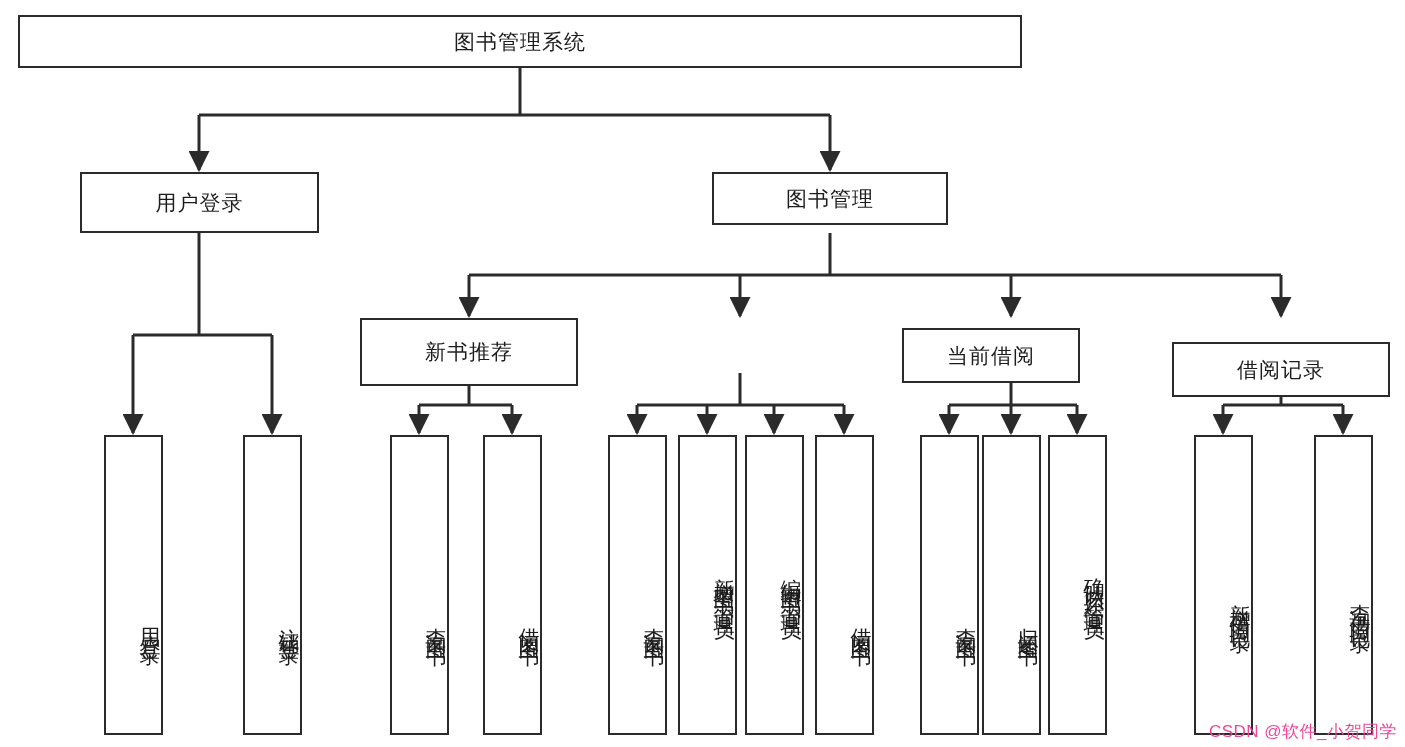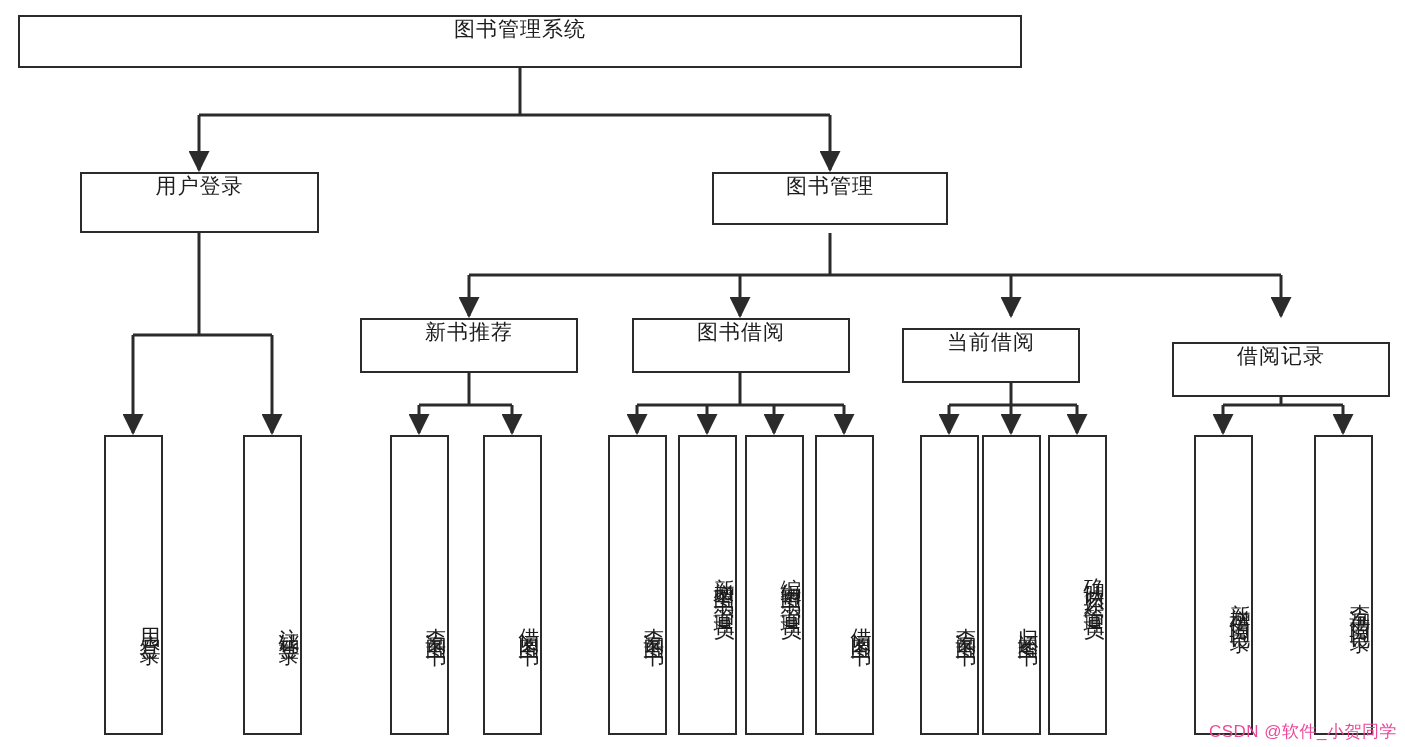--- a/index.html
+++ b/index.html
@@ -22,21 +22,21 @@
     width: 1405px;
     height: 747px;
     pointer-events: none;
   }
   .node {
     position: absolute;
     box-sizing: border-box;
     border: 2px solid #2b2b2b;
     background: #ffffff;
     display: flex;
-    align-items: flex-start;
+    align-items: center;
     justify-content: center;
     color: #1c1c1c;
   }
   .node.horiz {
     font-size: 21px;
     letter-spacing: 1px;
     line-height: 1.1;
   }
   .node.vert {
     writing-mode: vertical-rl;
@@ -127,25 +127,22 @@
     <span class="lbl">图书管理系统</span>
   </div>
 
   <div class="node horiz" style="left:80px; top:172px; width:239px; height:61px;">
     <span class="lbl">用户登录</span>
   </div>
   <div class="node horiz" style="left:712px; top:172px; width:236px; height:53px;">
     <span class="lbl">图书管理</span>
   </div>
 
-  <div class="node horiz" style="left:360px; top:318px; width:218px; height:55px;">
+  <div class="node horiz" style="left:360px; top:318px; width:218px; height:68px;">
     <span class="lbl">新书推荐</span>
-  </div>
-  <div class="node horiz" style="left:632px; top:318px; width:218px; height:55px;">
-    <span class="lbl">图书借阅</span>
   </div>
   <div class="node horiz" style="left:902px; top:328px; width:178px; height:55px;">
     <span class="lbl">当前借阅</span>
   </div>
   <div class="node horiz" style="left:1172px; top:318px; width:218px; height:55px;margin-top:24px;">
     <span class="lbl">借阅记录</span>
   </div>
 
   <div class="node vert" style="left:104px; top:435px; width:59px; height:300px; padding-top:75px;">
     <span class="lbl">用户登录</span>

